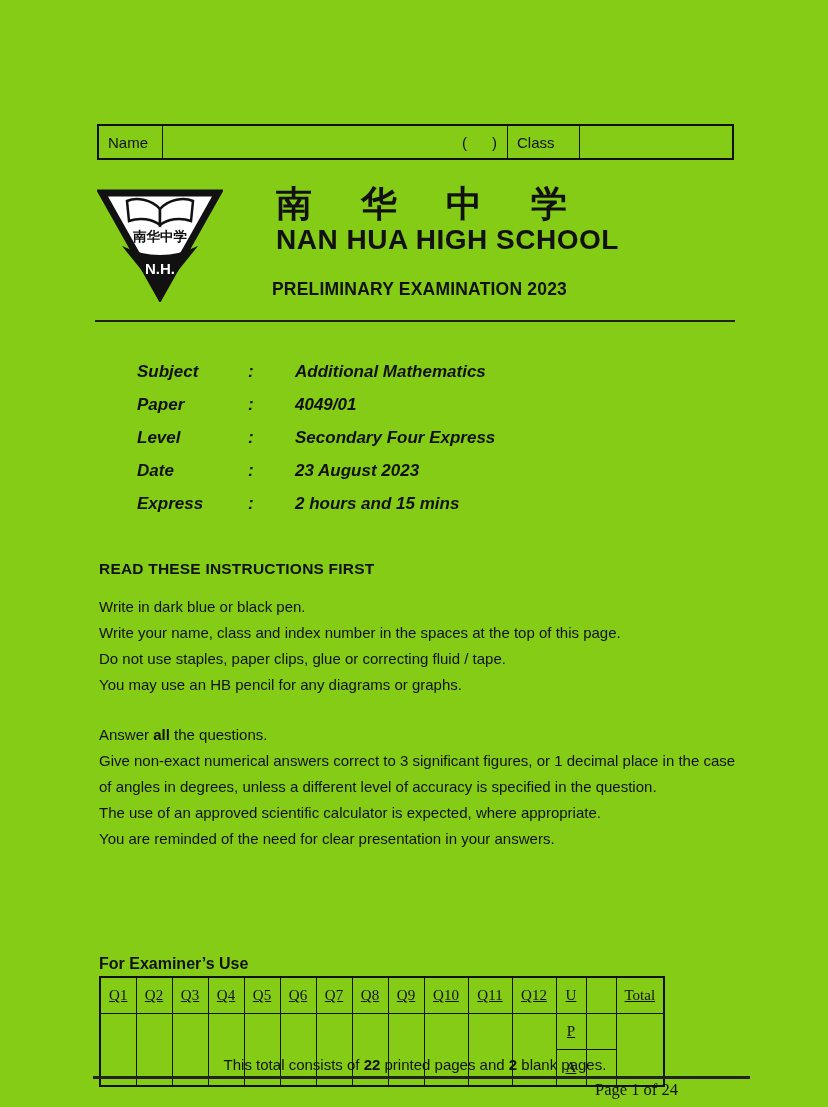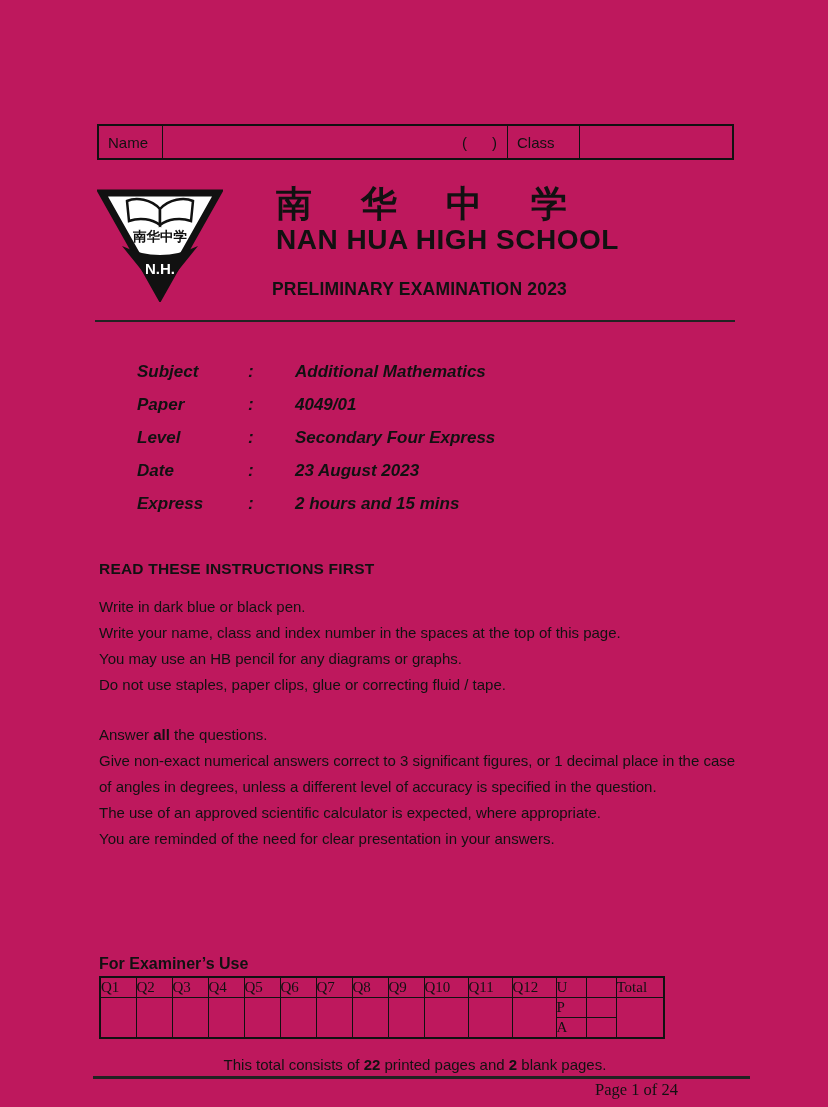--- a/index.html
+++ b/index.html
@@ -1,19 +1,19 @@
 <!DOCTYPE html>
 <html><head>
 <meta charset="utf-8">
 <style>
   html, body { margin: 0; padding: 0; background: #e8e8e8; }
   .page {
     position: relative;
     width: 828px; height: 1107px;
-    background: #be185d;
+    background: #84cc16;
     font-family: "Liberation Sans", sans-serif;
     color: #111111;
     overflow: hidden;
     margin: 0 auto;
   }
   
   .name-box {
     position: absolute; left: 97px; top: 124px;
     width: 637px; height: 36px;
     border: 2px solid #111;
@@ -67,22 +67,22 @@
     font-size: 16px; font-weight: bold;
   }
   .examiner-table {
     position: absolute; left: 99px; top: 976px;
     border-collapse: collapse; table-layout: fixed;
     font-family: "Liberation Serif", serif; font-size: 15px;
     border: 2px solid #111;
   }
   .examiner-table td {
     border: 1px solid #111;
-    text-align: left; vertical-align: middle;
-    height: 19px; padding: 0;
+    text-align: center; vertical-align: middle;
+    height: 19px; padding: 8px; text-decoration: underline;
   }
   
   .footer-consists {
     position: absolute; left: 95px; top: 1056px; width: 640px;
     text-align: center; font-size: 15px;
   }
   .rule-bottom { position: absolute; left: 93px; top: 1076px; width: 657px; height: 2.5px; background: #222; }
   .page-number {
     position: absolute; left: 595px; top: 1080px; width: 135px;
     font-family: "Liberation Serif", serif; font-size: 16.5px;
@@ -148,22 +148,22 @@
       <span class="col">:</span>
       <span>2 hours and 15 mins</span>
     </div>
   </div>
 
   <div class="instr-heading">READ THESE INSTRUCTIONS FIRST</div>
 
   <div class="instr instr-1">
     <div>Write in dark blue or black pen.</div>
     <div>Write your name, class and index number in the spaces at the top of this page.</div>
+    <div>Do not use staples, paper clips, glue or correcting fluid / tape.</div>
     <div>You may use an HB pencil for any diagrams or graphs.</div>
-    <div>Do not use staples, paper clips, glue or correcting fluid / tape.</div>
   </div>
 
   <div class="instr instr-2">
     <div><span>Answer </span><span class="b">all</span><span> the questions.</span></div>
     <div>Give non-exact numerical answers correct to 3 significant figures, or 1 decimal place in the case</div>
     <div>of angles in degrees, unless a different level of accuracy is specified in the question.</div>
     <div>The use of an approved scientific calculator is expected, where appropriate.</div>
     <div>You are reminded of the need for clear presentation in your answers.</div>
   </div>
 

